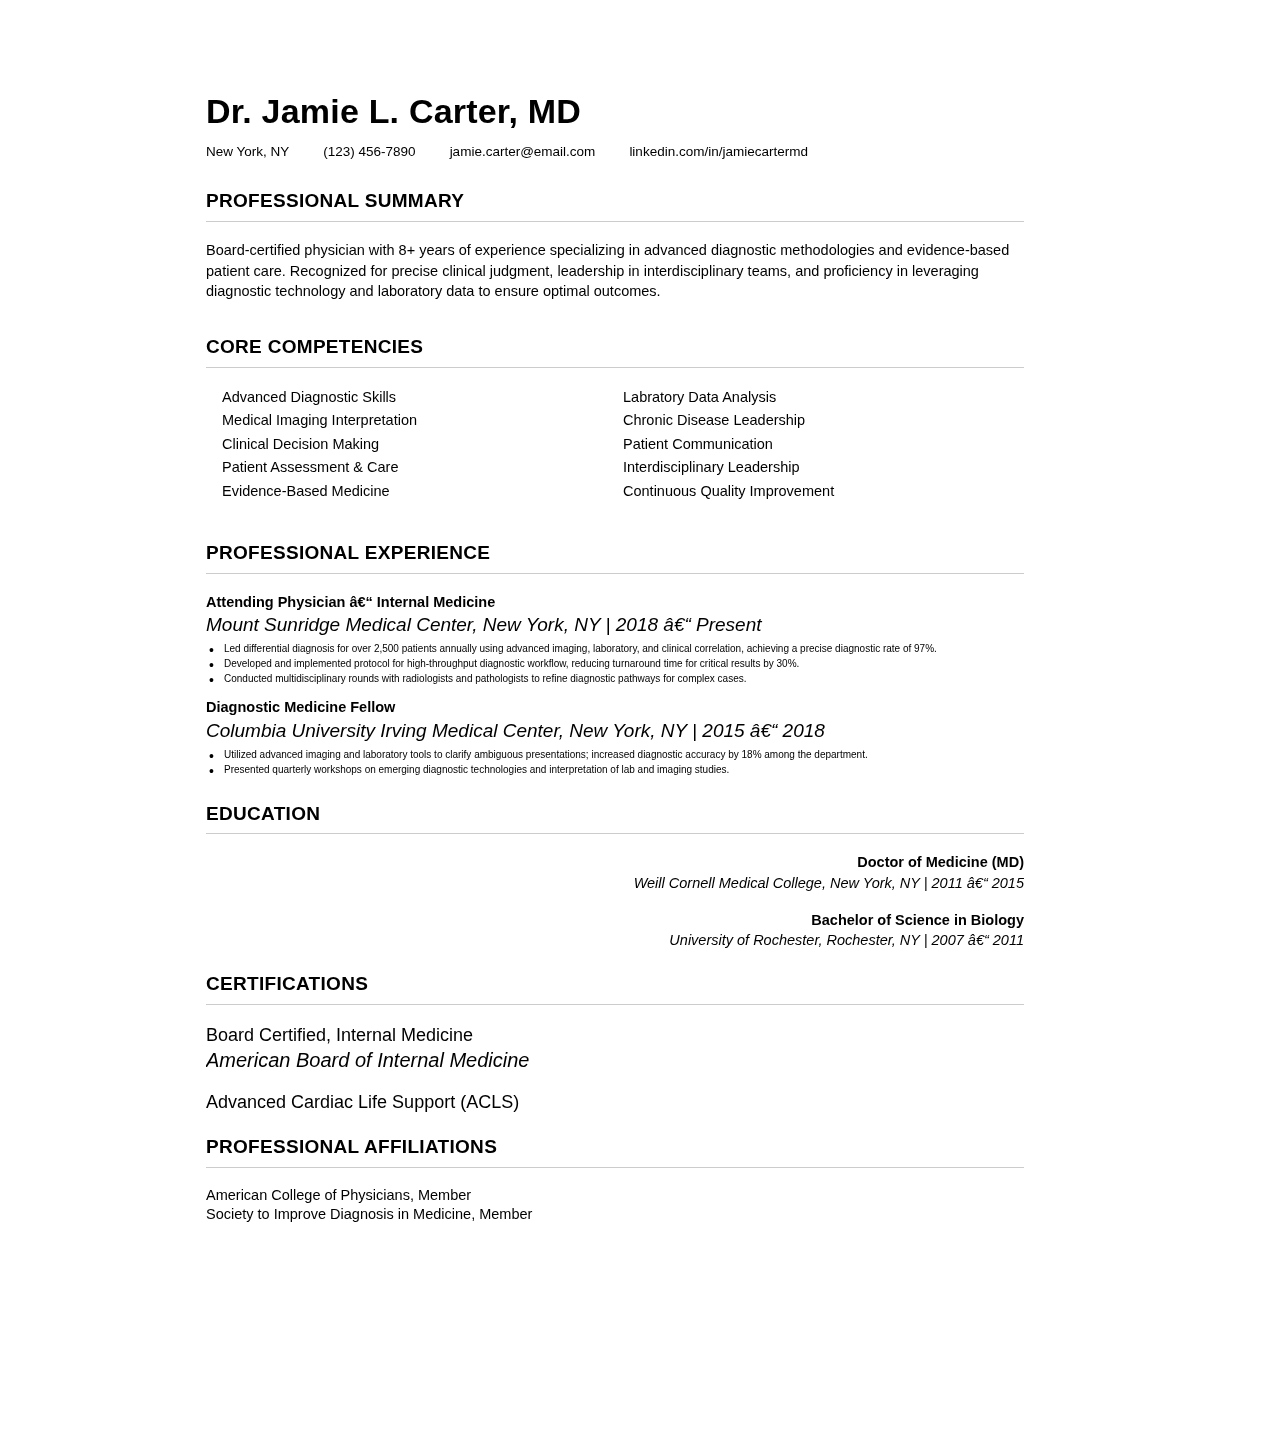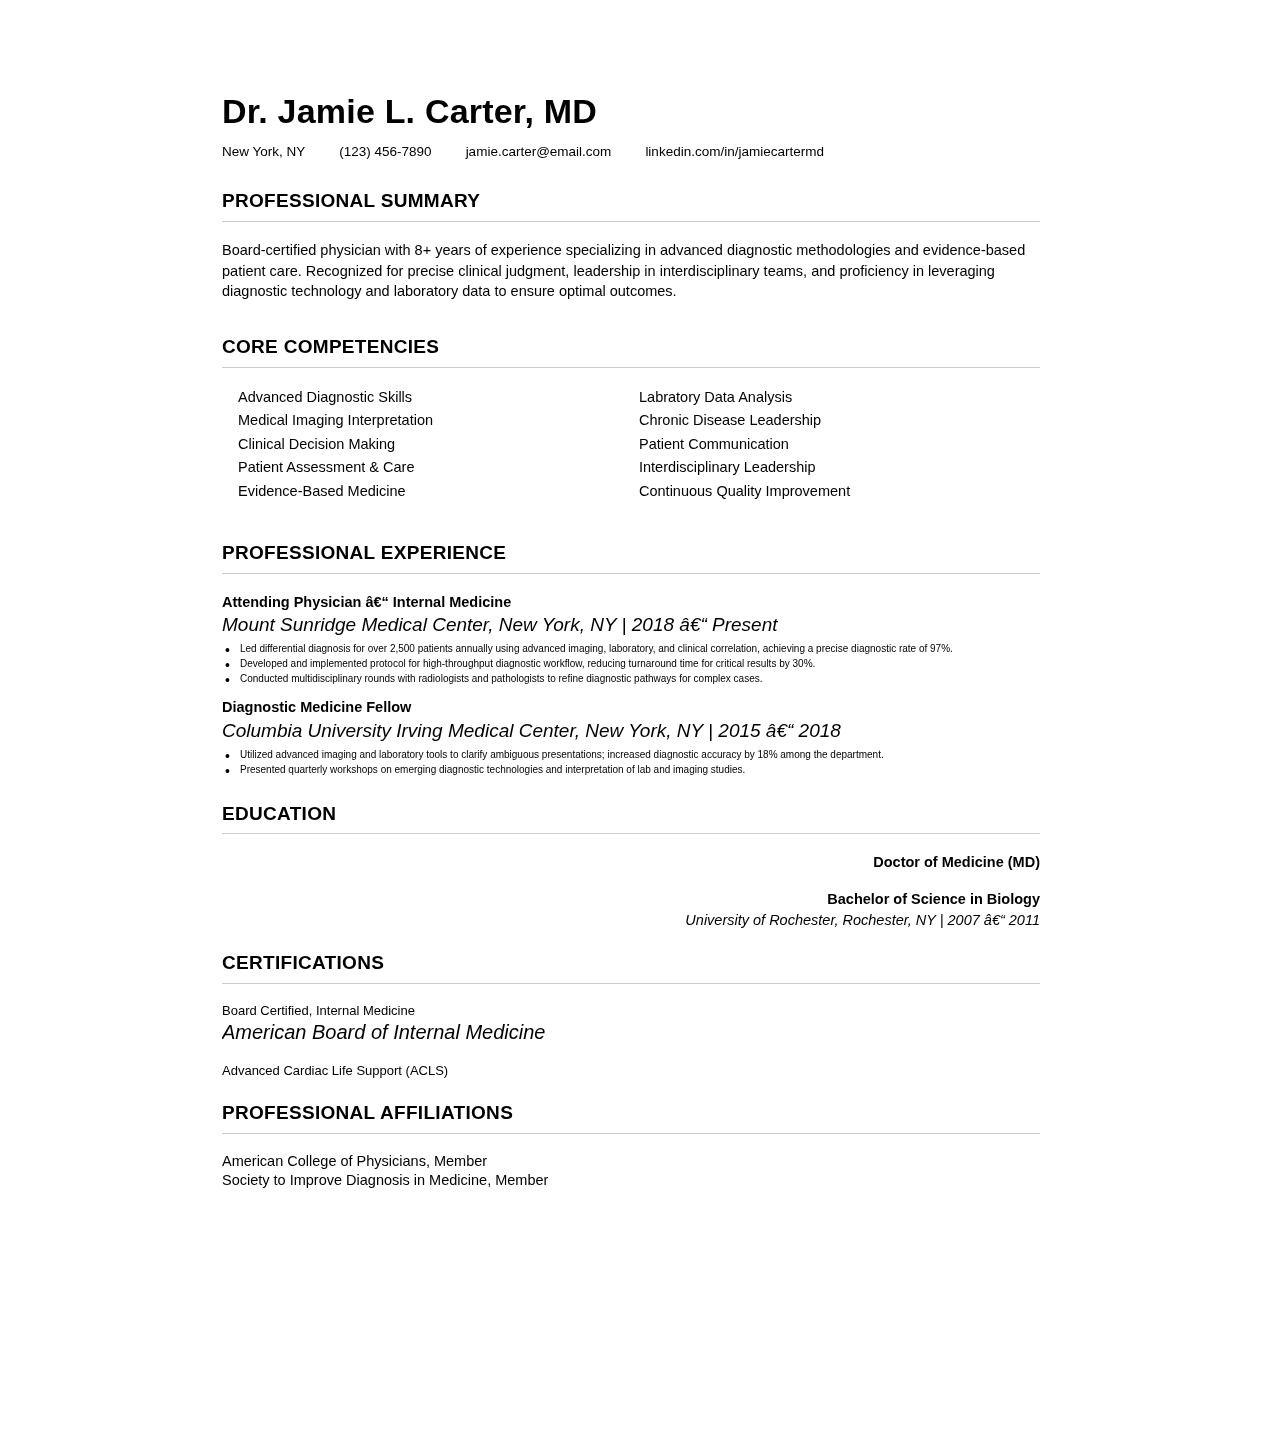--- a/index.html
+++ b/index.html
@@ -19,21 +19,21 @@
     position: relative;
     width: 1263px;
     height: 1433px;
     background: #ffffff;
     overflow: hidden;
   }
 
   
   .resume {
     position: absolute;
-    left: 222px;
+    left: 206px;
     top: 92px;
     width: 818px;
     height: 1208px;
     overflow: hidden;
   }
 
   .name {
     font-size: 34px;
     font-weight: bold;
     letter-spacing: 0.2px;
@@ -145,21 +145,21 @@
     font-style: italic;
     line-height: 1.42;
     margin: 0;
   }
   .edu-block { margin-bottom: 22px; }
 
   .cert-entry {
     margin: 0 0 16px 0;
   }
   .cert-name {
-    font-size: 13px;
+    font-size: 18px;
     line-height: 1.35;
     margin: 0;
   }
   .cert-issuer {
     font-size: 20px;
     font-style: italic;
     line-height: 1.35;
     margin: 0;
   }
   .cert-block { margin-bottom: 22px; }
@@ -236,20 +236,21 @@
 
     </div>
 
     <div class="section">
       <h2 class="section-title">EDUCATION</h2>
       <hr class="rule">
     </div>
     <div class="edu-block">
       <div class="edu-entry">
         <p class="edu-degree">Doctor of Medicine (MD)</p>
+        <p class="edu-meta">Weill Cornell Medical College, New York, NY   |   2011 â€“ 2015</p>
       </div>
       <div class="edu-entry">
         <p class="edu-degree">Bachelor of Science in Biology</p>
         <p class="edu-meta">University of Rochester, Rochester, NY   |   2007 â€“ 2011</p>
       </div>
     </div>
 
     <div class="section">
       <h2 class="section-title">CERTIFICATIONS</h2>
       <hr class="rule">

